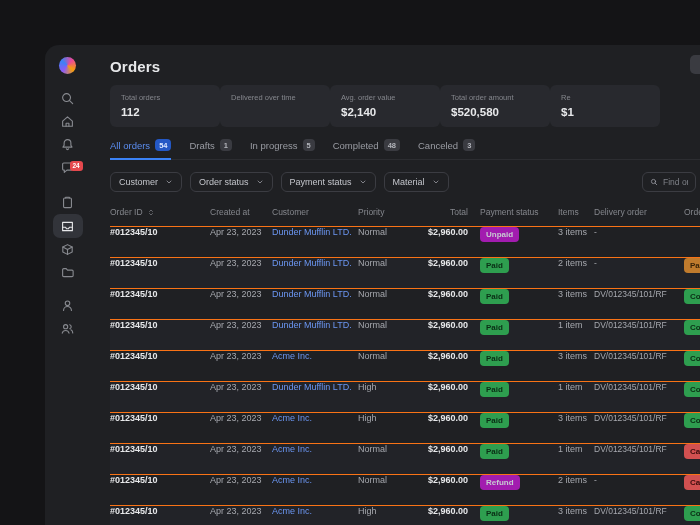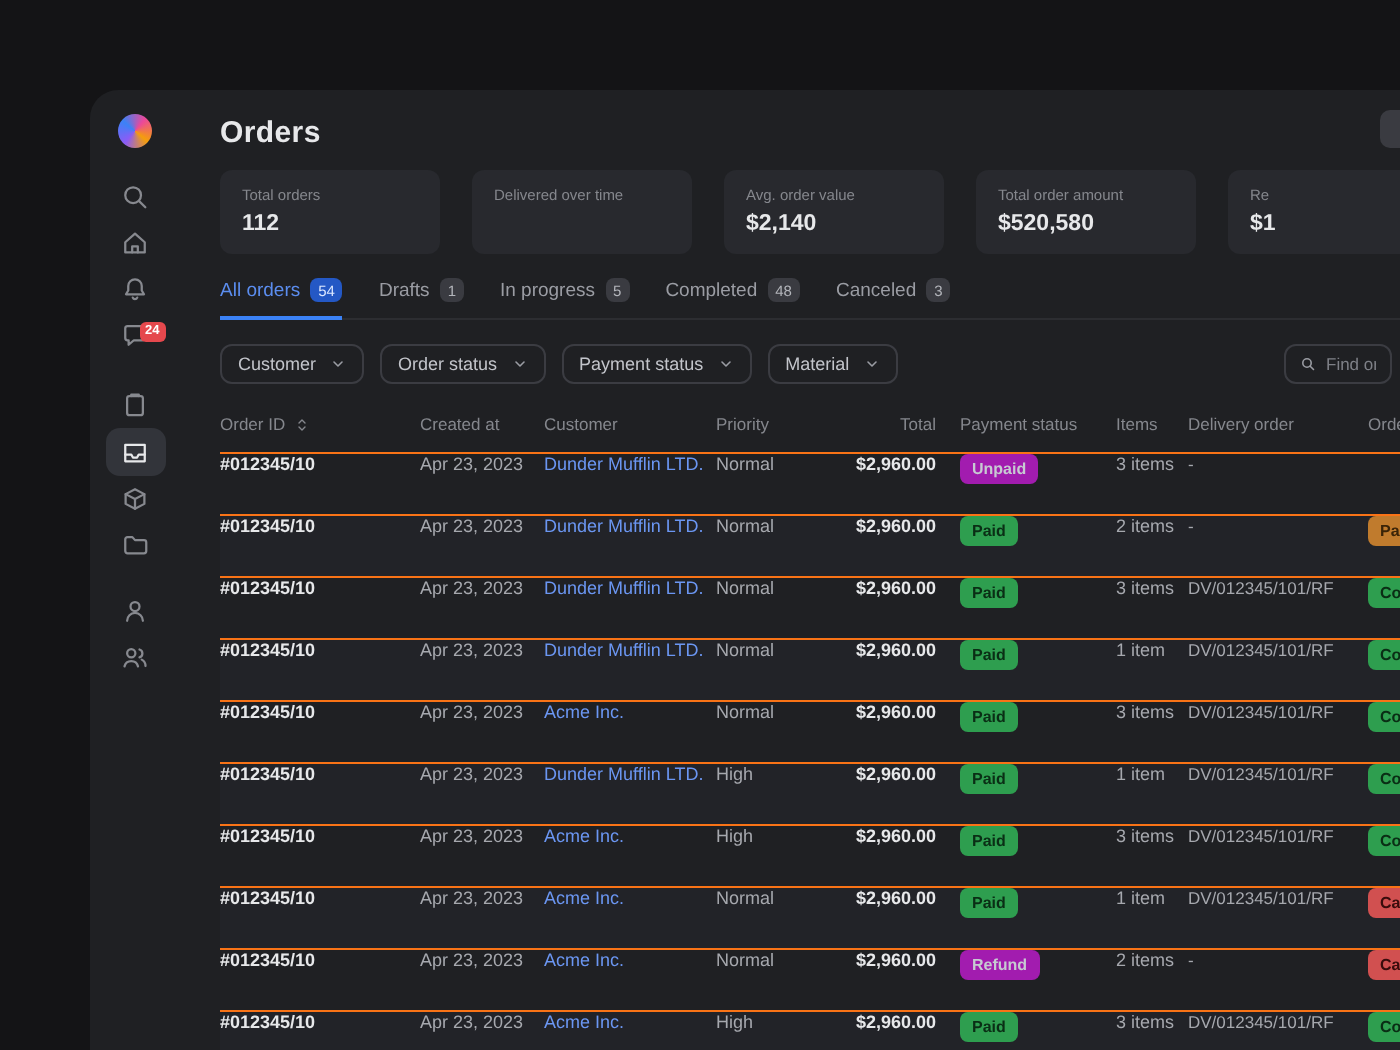--- a/index.html
+++ b/index.html
@@ -28,30 +28,30 @@
   .nav-icon.active { background:#32343a; border-radius:7px; color:#e7e8ea; height:24px; }
   .nav-gap1 { height:12px; } .nav-gap2 { height:10px; }
   .nav-badge { position:absolute; left:17px; top:5px; background:#e5484d; color:#fff;
     font-size:6.5px; font-weight:700; padding:1.5px 3px; border-radius:3px; line-height:1; }
   
   .main { flex:1; min-width:0; padding:14px 0 0 20px; position:relative; }
   .page-title { font-size:15px; font-weight:700; line-height:16px; letter-spacing:.2px; }
   .header-btn { position:absolute; top:10px; right:-36px; width:46px; height:19px;
     background:#3a3b41; border-radius:5px; cursor:pointer; }
   
-  .stats { display:flex; gap:16px; margin-top:10px; }
+  .stats { display:flex; gap:0; margin-top:10px; }
   .stat-card { width:110px; flex:none; background:#28292e; border-radius:6px; padding:8px 11px; }
   .stat-label { display:block; font-size:7.5px; color:#85878d; }
   .stat-value { display:block; font-size:11.5px; font-weight:700; margin-top:4px; min-height:13px; }
   
   .tabs { display:flex; gap:18px; margin-top:8px; border-bottom:1px solid #2c2d31; }
   .tab { font-size:9.5px; color:#9a9ca3; padding:4px 0 7px; display:flex; gap:5px; align-items:center;
     cursor:pointer; border-bottom:2px solid transparent; margin-bottom:-1px; }
   .tab.active { color:#5b8def; border-bottom-color:#3b82f6; }
-  .tab-count { font-size:7.5px; padding:1.5px 4px; border-radius:4px; background:#3a3b41; color:#b3b5bb; font-weight:400; line-height:1.2; }
+  .tab-count { font-size:7.5px; padding:1.5px 4px; border-radius:4px; background:#3a3b41; color:#b3b5bb; font-weight:700; line-height:1.2; }
   .tab.active .tab-count { background:#2458c5; color:#dbe7ff; }
   
   .filters { display:flex; gap:8px; margin-top:12px; align-items:center; }
   .dropdown { border:1px solid #3b3c42; border-radius:6px; padding:4px 8px; font-size:9px;
     color:#c3c5cb; display:flex; align-items:center; gap:7px; background:transparent; cursor:pointer; }
   .dropdown svg, .search svg { width:8px; height:8px; stroke:#9a9ca3; fill:none; stroke-width:1.6;
     stroke-linecap:round; stroke-linejoin:round; flex:none; }
   .search { margin-left:auto; margin-right:4px; border:1px solid #3b3c42; border-radius:6px;
     padding:4px 7px; display:flex; gap:5px; align-items:center; width:54px; }
   .search input { background:transparent; border:none; outline:none; color:#c3c5cb;

